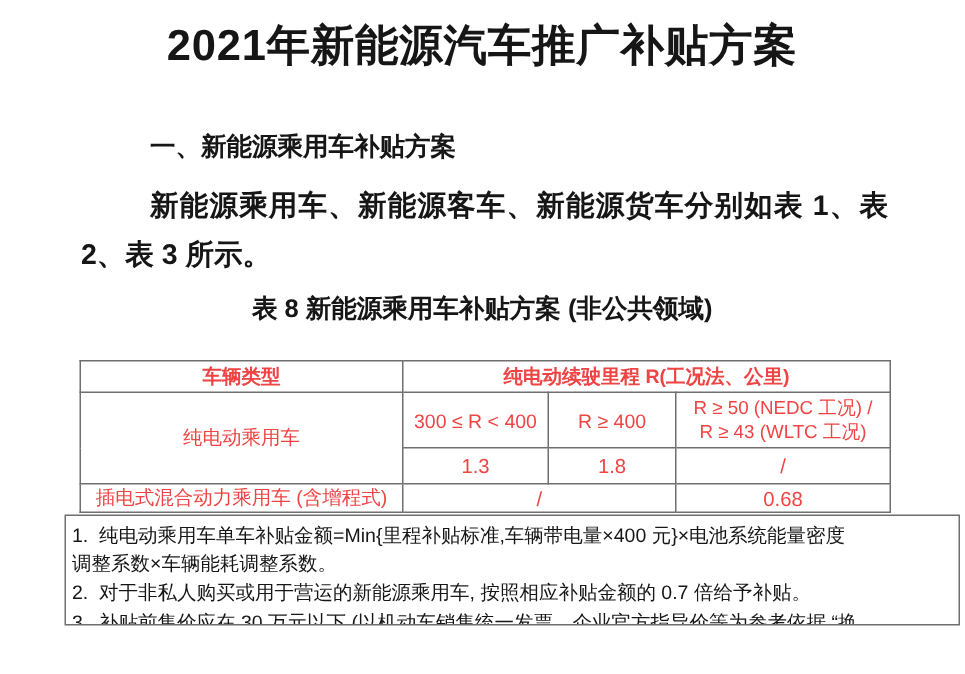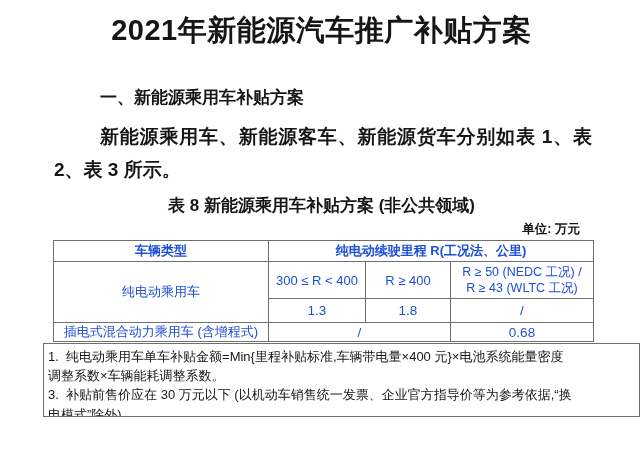--- a/index.html
+++ b/index.html
@@ -34,21 +34,21 @@
     text-align:center; font-size:17px; font-weight:700; white-space:nowrap;
   }
   .unit-label {
     position:absolute; top:221px; left:0; width:580px;
     text-align:right; font-size:12.5px; font-weight:600; white-space:nowrap;
   }
 
   table.subsidy {
     position:absolute; left:53px; top:240px;
     border-collapse:collapse; table-layout:fixed; width:540px;
-    font-size:13px; color:#1d4ed8;
+    font-size:13px; color:#ef4444;
   }
   table.subsidy th, table.subsidy td {
     border:1px solid #6f6f6f; text-align:center; vertical-align:middle;
     padding:0; overflow:hidden; white-space:nowrap;
   }
   table.subsidy th { font-weight:700; font-size:13px; }
   tr.r-header { height:21px; }
   tr.r-range  { height:37px; }
   tr.r-value  { height:24px; }
   tr.r-phev   { height:17px; }
@@ -71,21 +71,20 @@
 
   <div class="doc-title">2021年新能源汽车推广补贴方案</div>
 
   <div class="section-heading">一、新能源乘用车补贴方案</div>
 
   <div class="para-line1">新能源乘用车、新能源客车、新能源货车分别如表 1、表</div>
   <div class="para-line2">2、表 3 所示。</div>
 
   <div class="table-caption">表 8 新能源乘用车补贴方案 (非公共领域)</div>
 
-  <div class="unit-label">单位: 万元</div>
 
   <table class="subsidy">
     <colgroup>
       <col style="width:215px">
       <col style="width:97px">
       <col style="width:85px">
       <col style="width:143px">
     </colgroup>
     <tbody>
         <tr class="r-header">
@@ -110,17 +109,18 @@
       <td>插电式混合动力乘用车 (含增程式)</td>
       <td class="value-cell" colspan="2">/</td>
       <td class="value-cell">0.68</td>
     </tr>
   </tbody>
     </table>
 
   <div class="notes-box">
     <div class="note-line">1.  纯电动乘用车单车补贴金额=Min{里程补贴标准,车辆带电量×400 元}×电池系统能量密度</div>
     <div class="note-line">调整系数×车辆能耗调整系数。</div>
+    <div class="note-line">2.  对于非私人购买或用于营运的新能源乘用车, 按照相应补贴金额的 0.7 倍给予补贴。</div>
     <div class="note-line">3.  补贴前售价应在 30 万元以下 (以机动车销售统一发票、企业官方指导价等为参考依据,“换</div>
     <div class="note-line">电模式”除外)。</div>
   </div>
 
 </div>
 
 </body></html>

